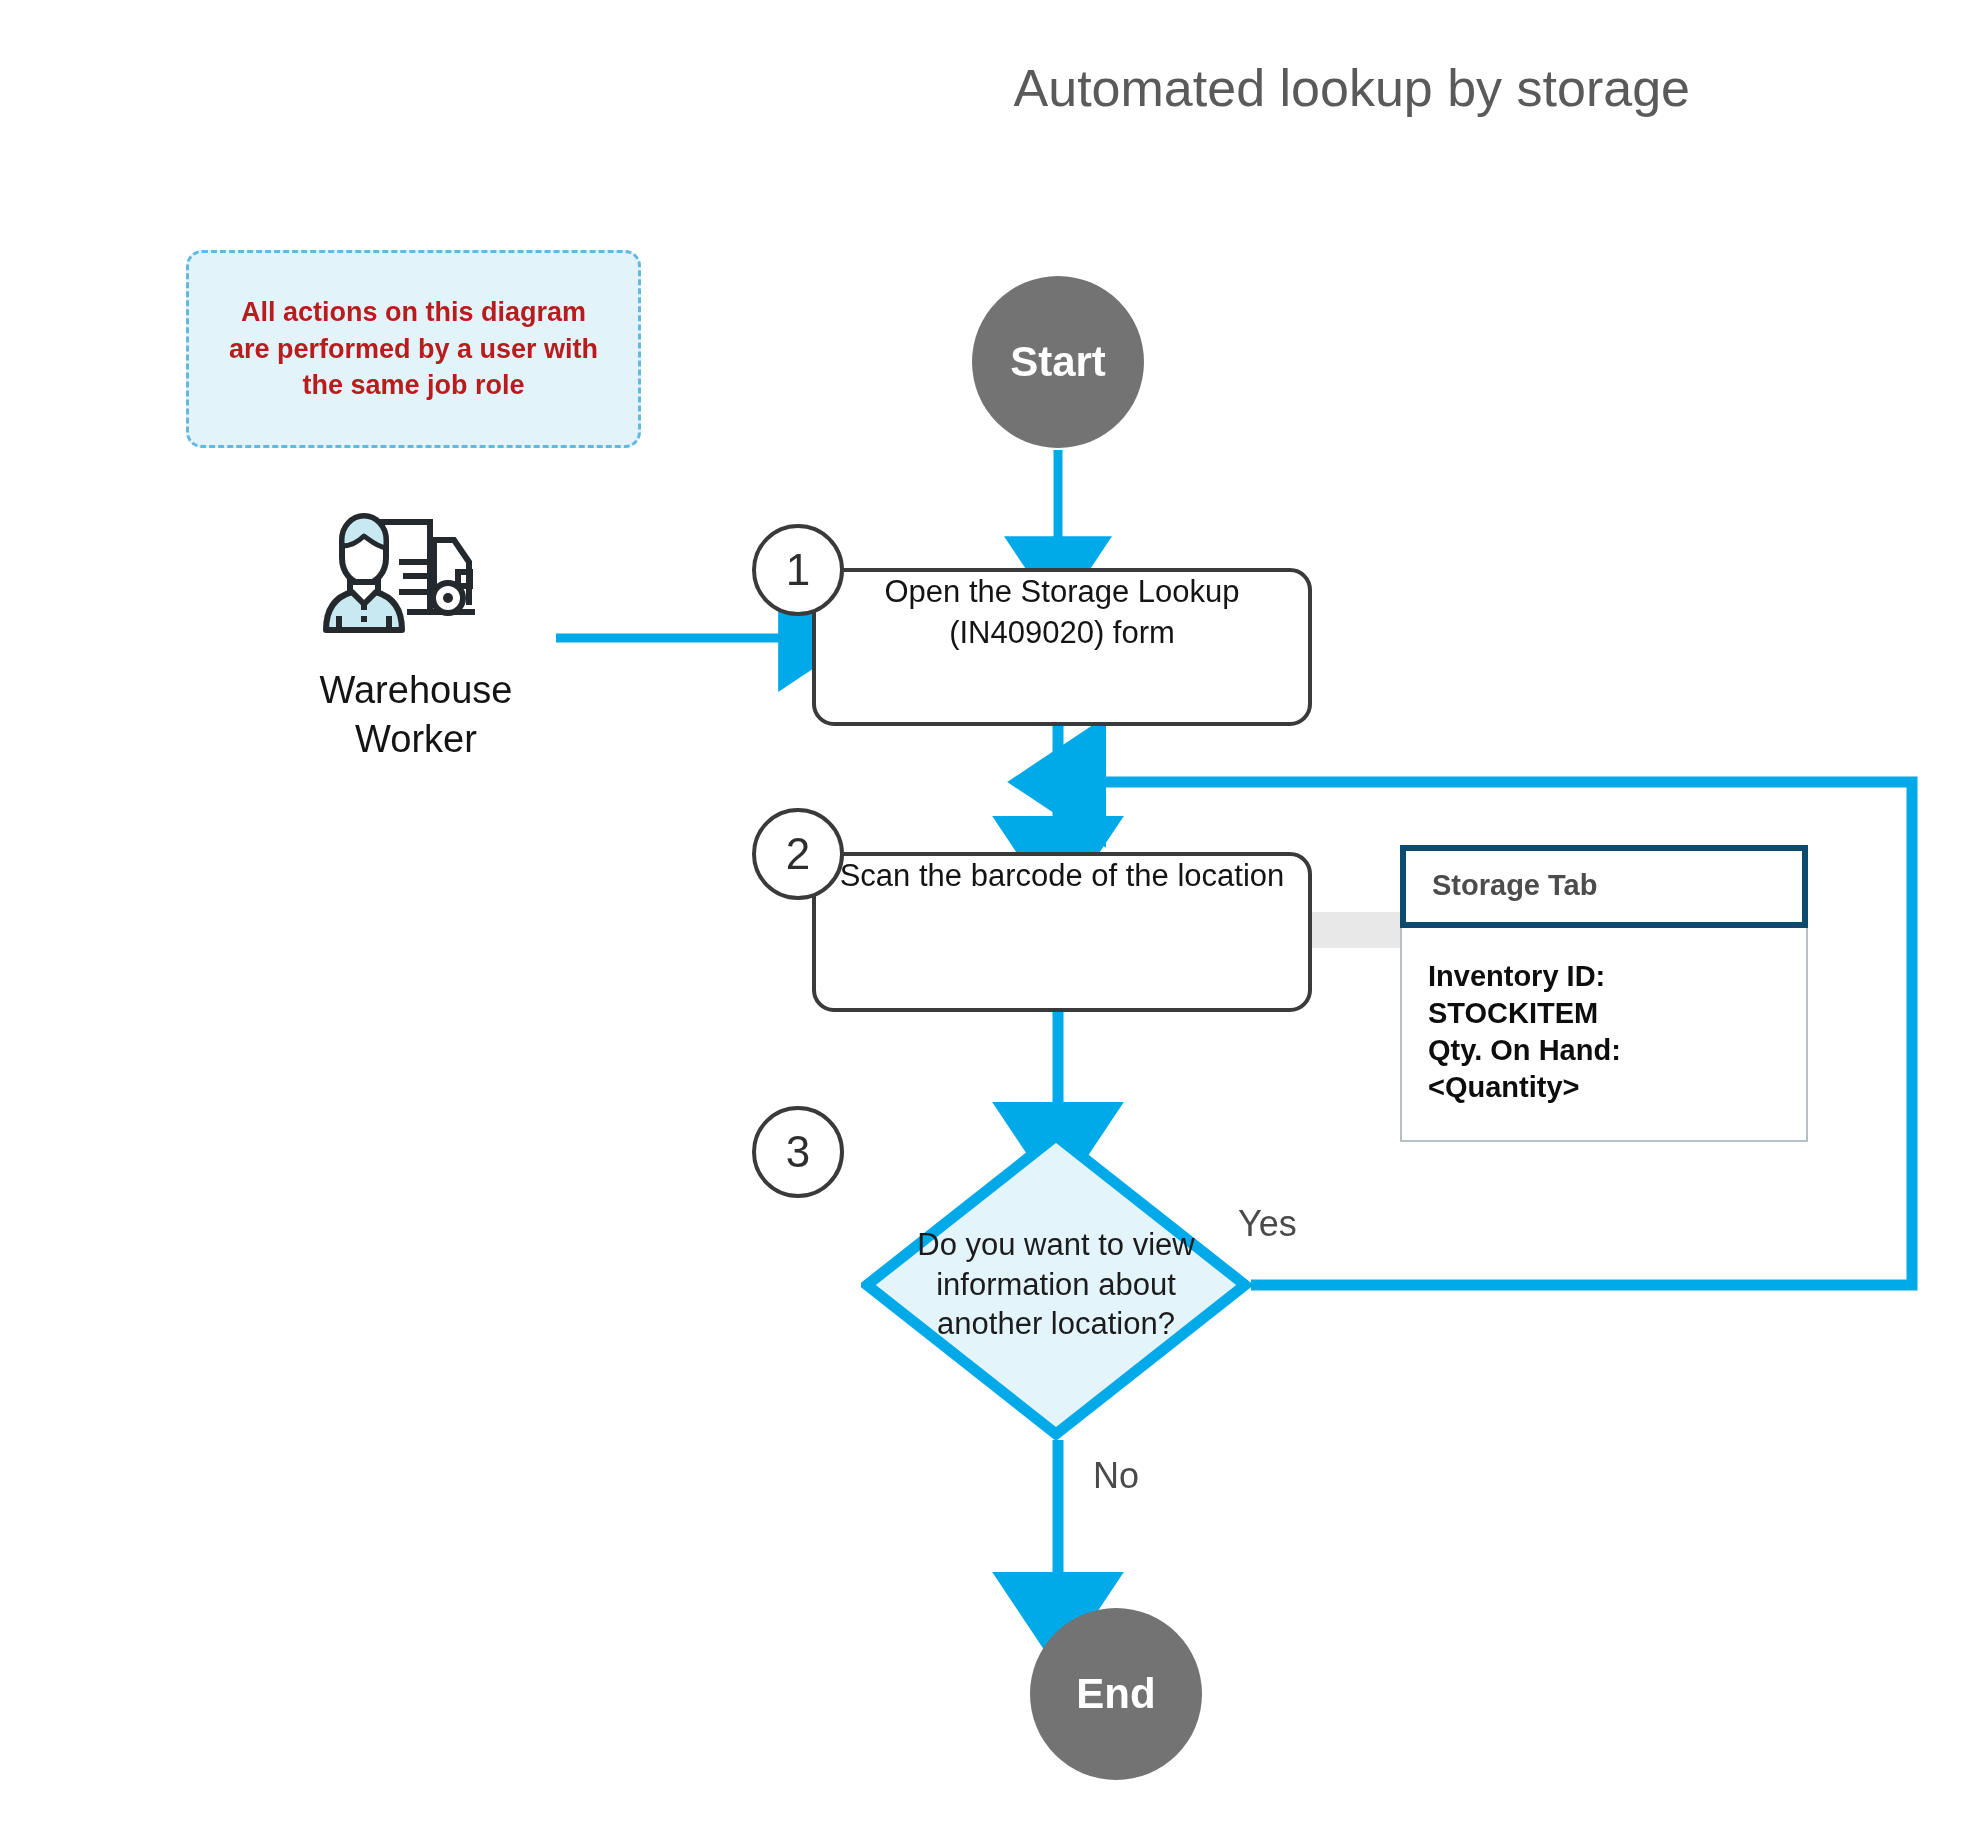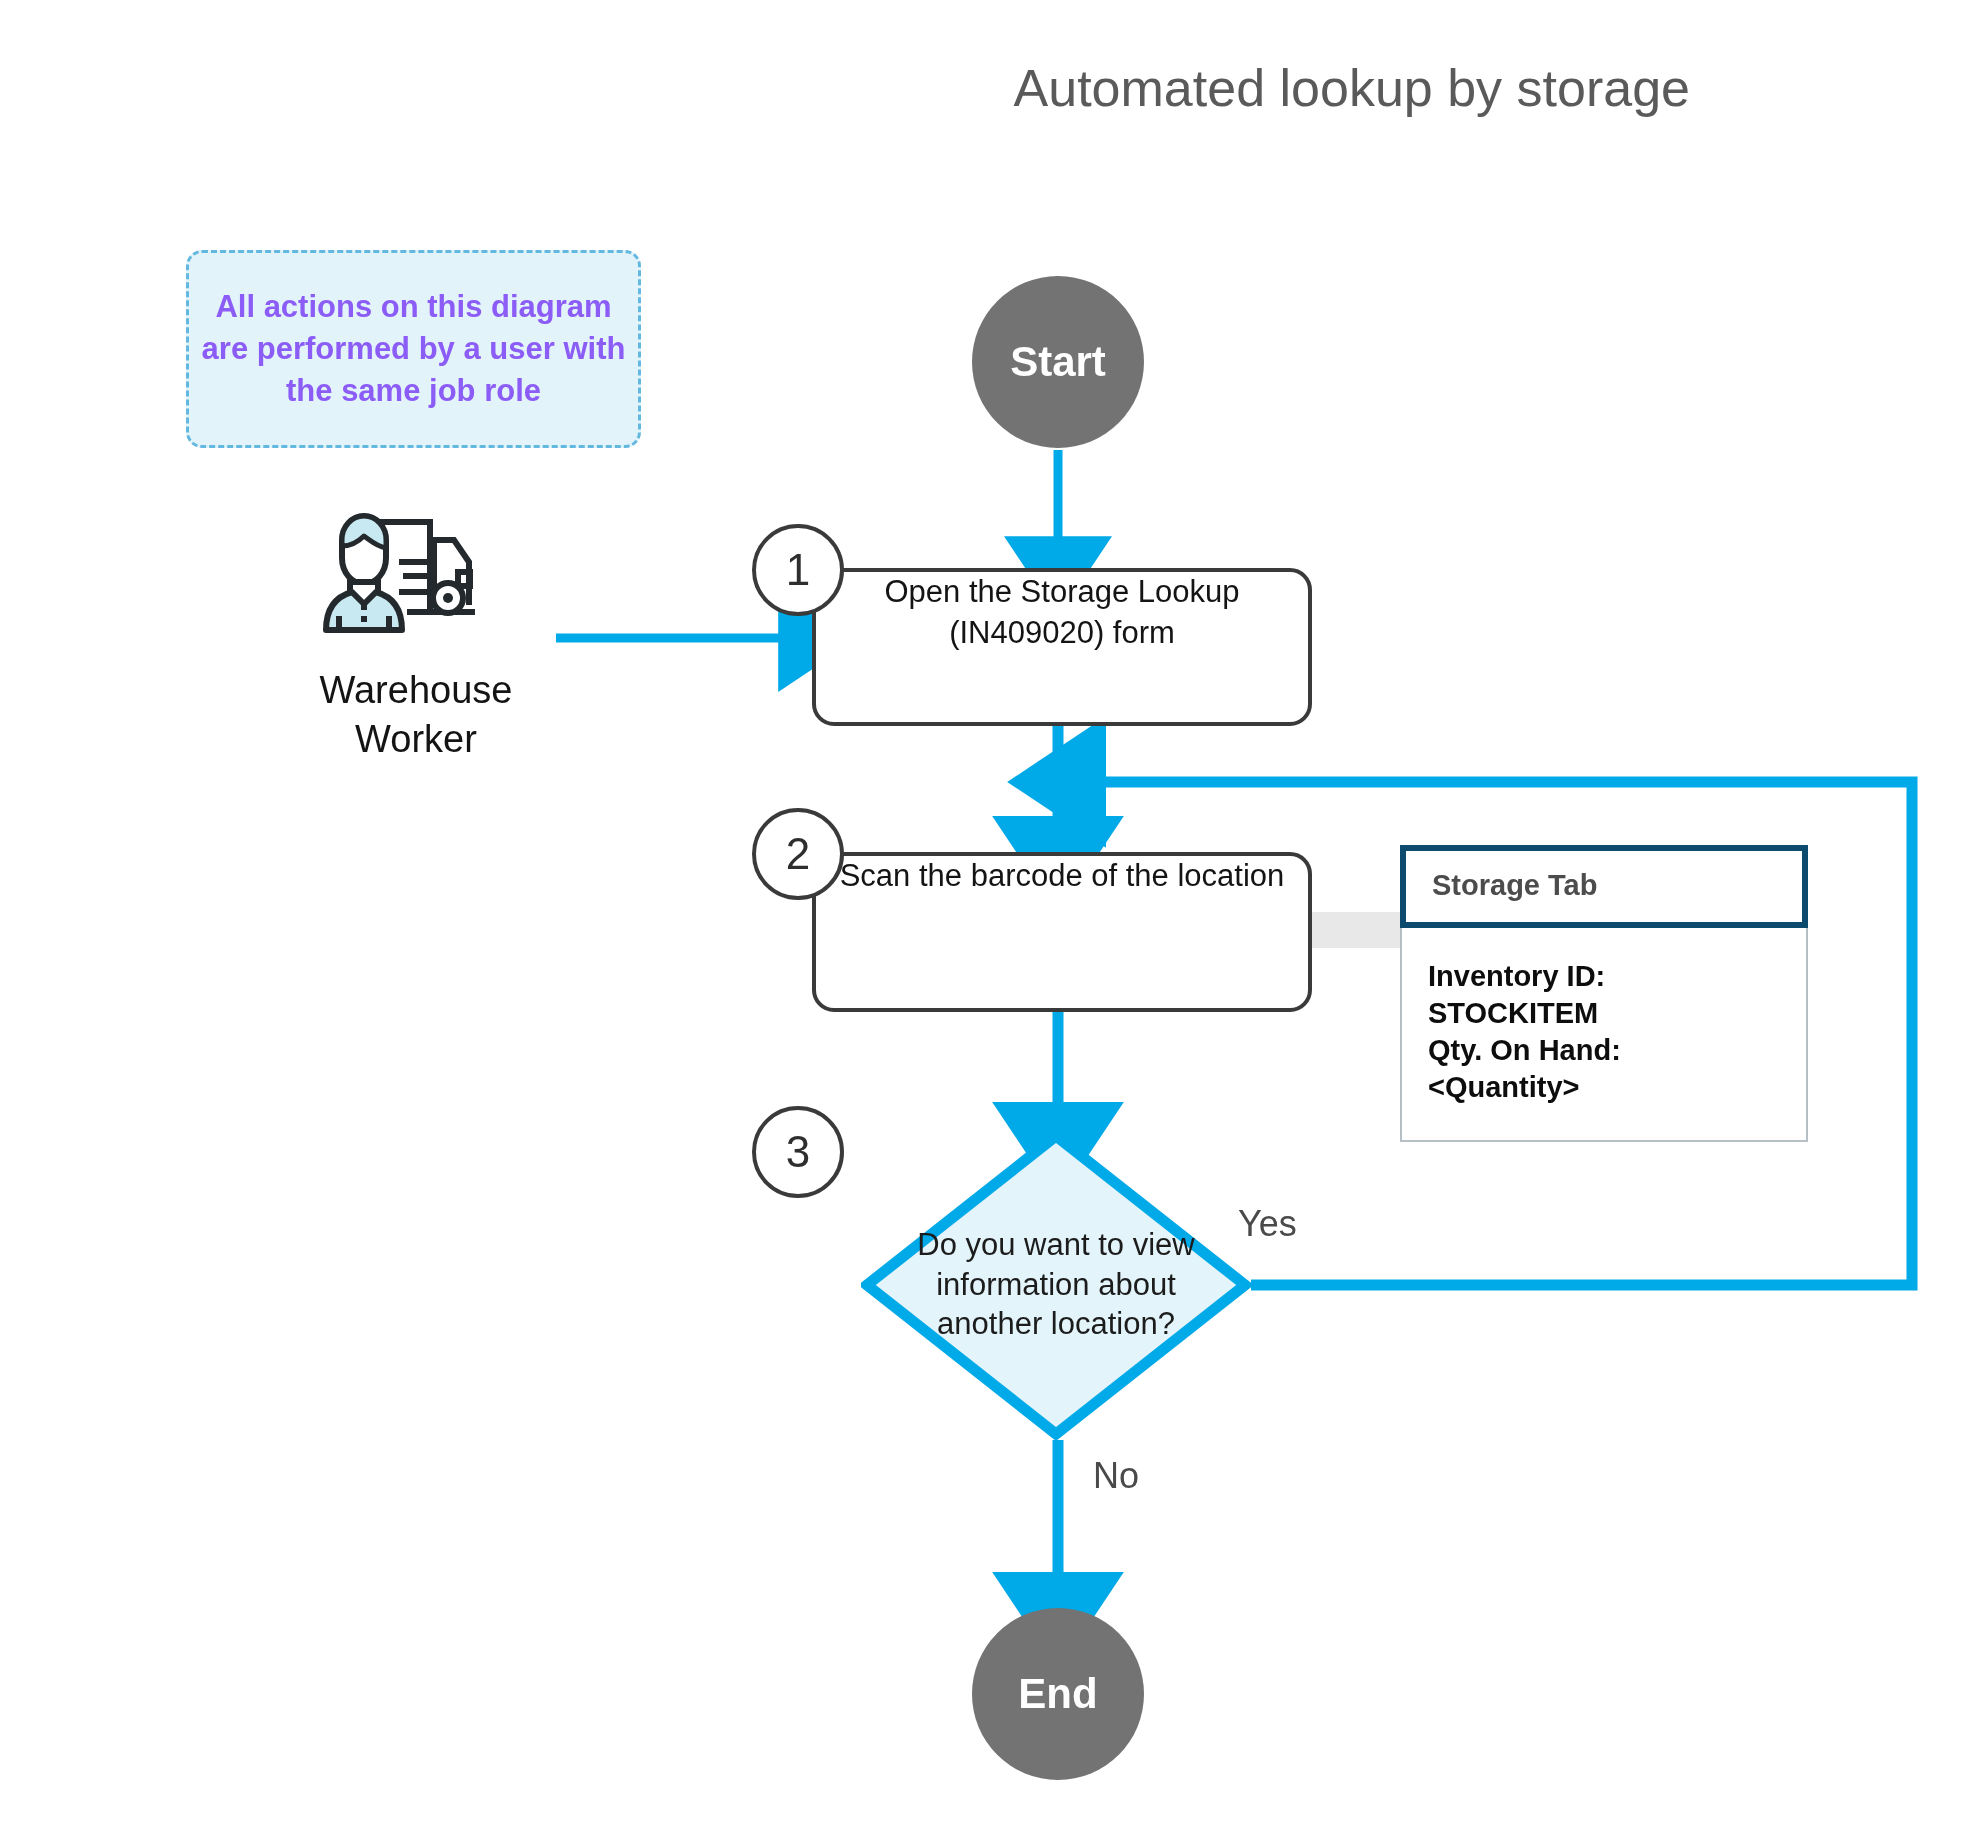--- a/index.html
+++ b/index.html
@@ -49,44 +49,44 @@
     height: 198px;
     box-sizing: border-box;
     background: #e3f3fa;
     border: 3px dashed #63b8e0;
     border-radius: 16px;
     display: flex;
     align-items: center;
     justify-content: center;
   }
   .note-text {
-    font-size: 31px;
+    font-size: 27px;
     font-weight: bold;
-    color: #8b5cf6;
+    color: #b91c1c;
     line-height: 1.35;
     text-align: center;
     width: 100%;
     white-space: pre-line;
     padding: 0 4px;
   }
 
   
   .terminator {
     position: absolute;
     border-radius: 50%;
     background: #737373;
     display: flex;
     align-items: center;
     justify-content: center;
     color: #ffffff;
     font-size: 42px;
     font-weight: bold;
   }
   #node-start { left: 972px; top: 276px; width: 172px; height: 172px; }
-  #node-end   { left: 972px; top: 1608px; width: 172px; height: 172px; }
+  #node-end   { left: 1030px; top: 1608px; width: 172px; height: 172px; }
 
   
   .process-box {
     position: absolute;
     box-sizing: border-box;
     background: #ffffff;
     border: 4px solid #3a3a3a;
     border-radius: 22px;
     display: flex;
     align-items: flex-start;

